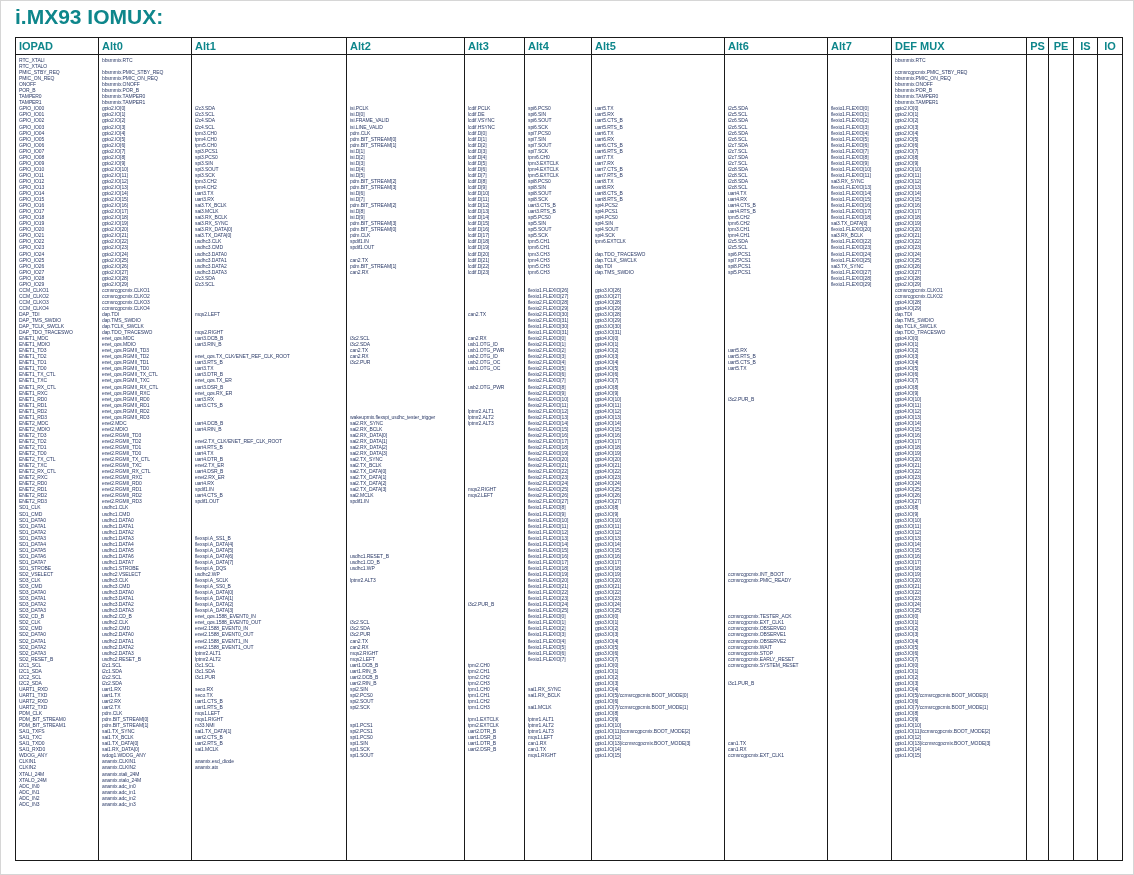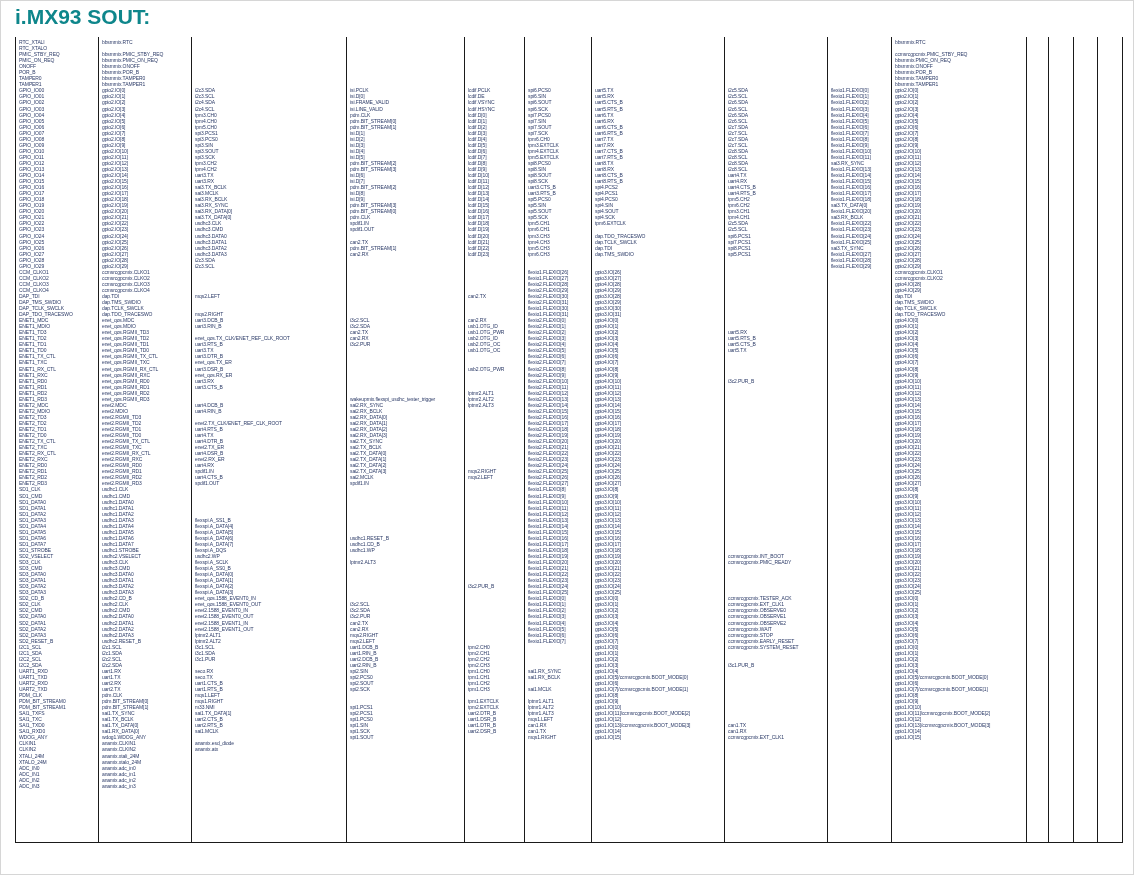--- a/index.html
+++ b/index.html
@@ -15,23 +15,39 @@
   .body-row{display:flex;border-left:1px solid #1a1a1a;border-right:1px solid #1a1a1a;
             border-bottom:1px solid #1a1a1a;box-sizing:border-box;height:806px;}
   .col{box-sizing:border-box;border-right:1px solid #1a1a1a;padding:2px 0 0 3px;overflow:visible;}
   .col:last-child{border-right:none;}
   .cell{height:6.05px;line-height:6.05px;font-size:5px;white-space:nowrap;overflow:visible;
         letter-spacing:-0.1px;}
 </style>
 </head>
 <body>
 
-<div id="title" style="color: rgb(14, 134, 139);">i.MX93 SOUT:</div>
+<div id="title" style="color: rgb(14, 134, 139);">i.MX93 IOMUX:</div>
 
 <div id="muxtable">
+  <div class="hdr-row">
+      <div class="th" style="width: 83px; color: rgb(14, 134, 139);">IOPAD</div>
+      <div class="th" style="width: 93px; color: rgb(14, 134, 139);">Alt0</div>
+      <div class="th" style="width: 155px; color: rgb(14, 134, 139);">Alt1</div>
+      <div class="th" style="width: 118px; color: rgb(14, 134, 139);">Alt2</div>
+      <div class="th" style="width: 60px; color: rgb(14, 134, 139);">Alt3</div>
+      <div class="th" style="width: 67px; color: rgb(14, 134, 139);">Alt4</div>
+      <div class="th" style="width: 133px; color: rgb(14, 134, 139);">Alt5</div>
+      <div class="th" style="width: 103px; color: rgb(14, 134, 139);">Alt6</div>
+      <div class="th" style="width: 64px; color: rgb(14, 134, 139);">Alt7</div>
+      <div class="th" style="width: 135px; color: rgb(14, 134, 139);">DEF MUX</div>
+      <div class="th center" style="width: 22px; color: rgb(14, 134, 139);">PS</div>
+      <div class="th center" style="width: 25px; color: rgb(14, 134, 139);">PE</div>
+      <div class="th center" style="width: 24px; color: rgb(14, 134, 139);">IS</div>
+      <div class="th center" style="width: 24px; color: rgb(14, 134, 139);">IO</div>
+    </div>
   <div class="body-row">
       <div class="col" style="width: 83px;">
         <div class="cell" style="color: rgb(43, 58, 103);">RTC_XTALI</div>
         <div class="cell" style="color: rgb(43, 58, 103);">RTC_XTALO</div>
         <div class="cell" style="color: rgb(43, 58, 103);">PMIC_STBY_REQ</div>
         <div class="cell" style="color: rgb(43, 58, 103);">PMIC_ON_REQ</div>
         <div class="cell" style="color: rgb(43, 58, 103);">ONOFF</div>
         <div class="cell" style="color: rgb(43, 58, 103);">POR_B</div>
         <div class="cell" style="color: rgb(43, 58, 103);">TAMPER0</div>
         <div class="cell" style="color: rgb(43, 58, 103);">TAMPER1</div>

